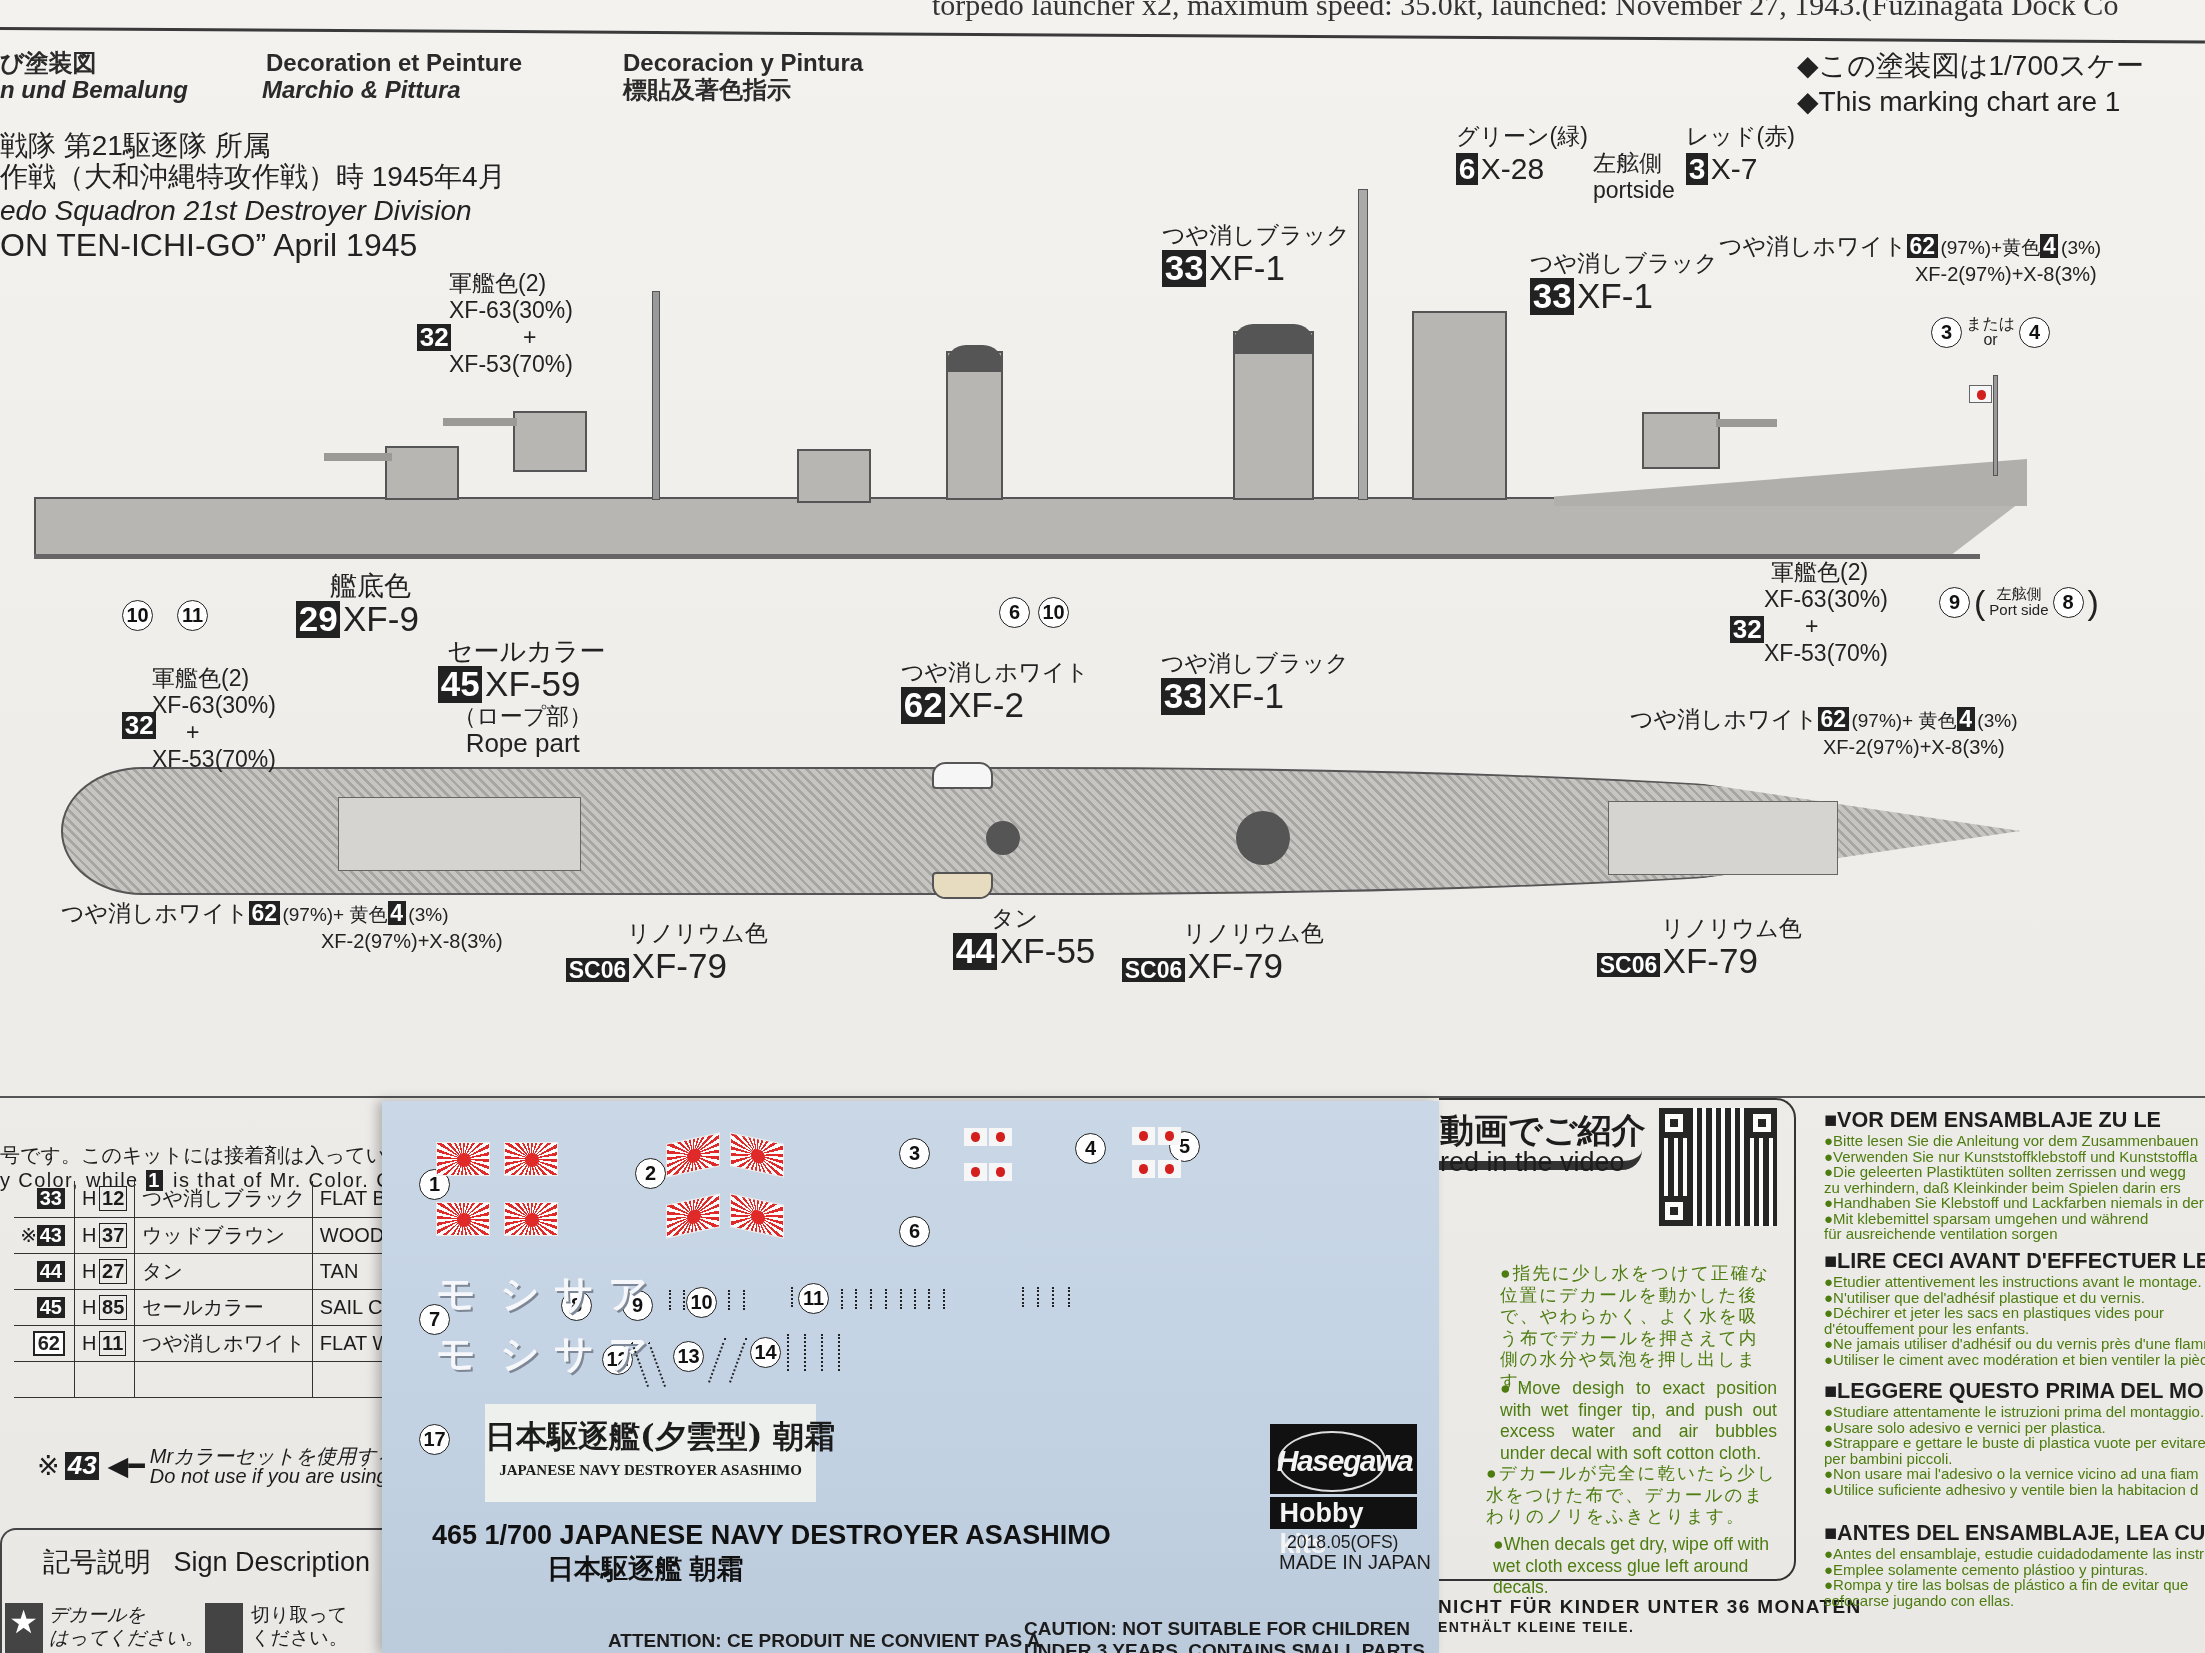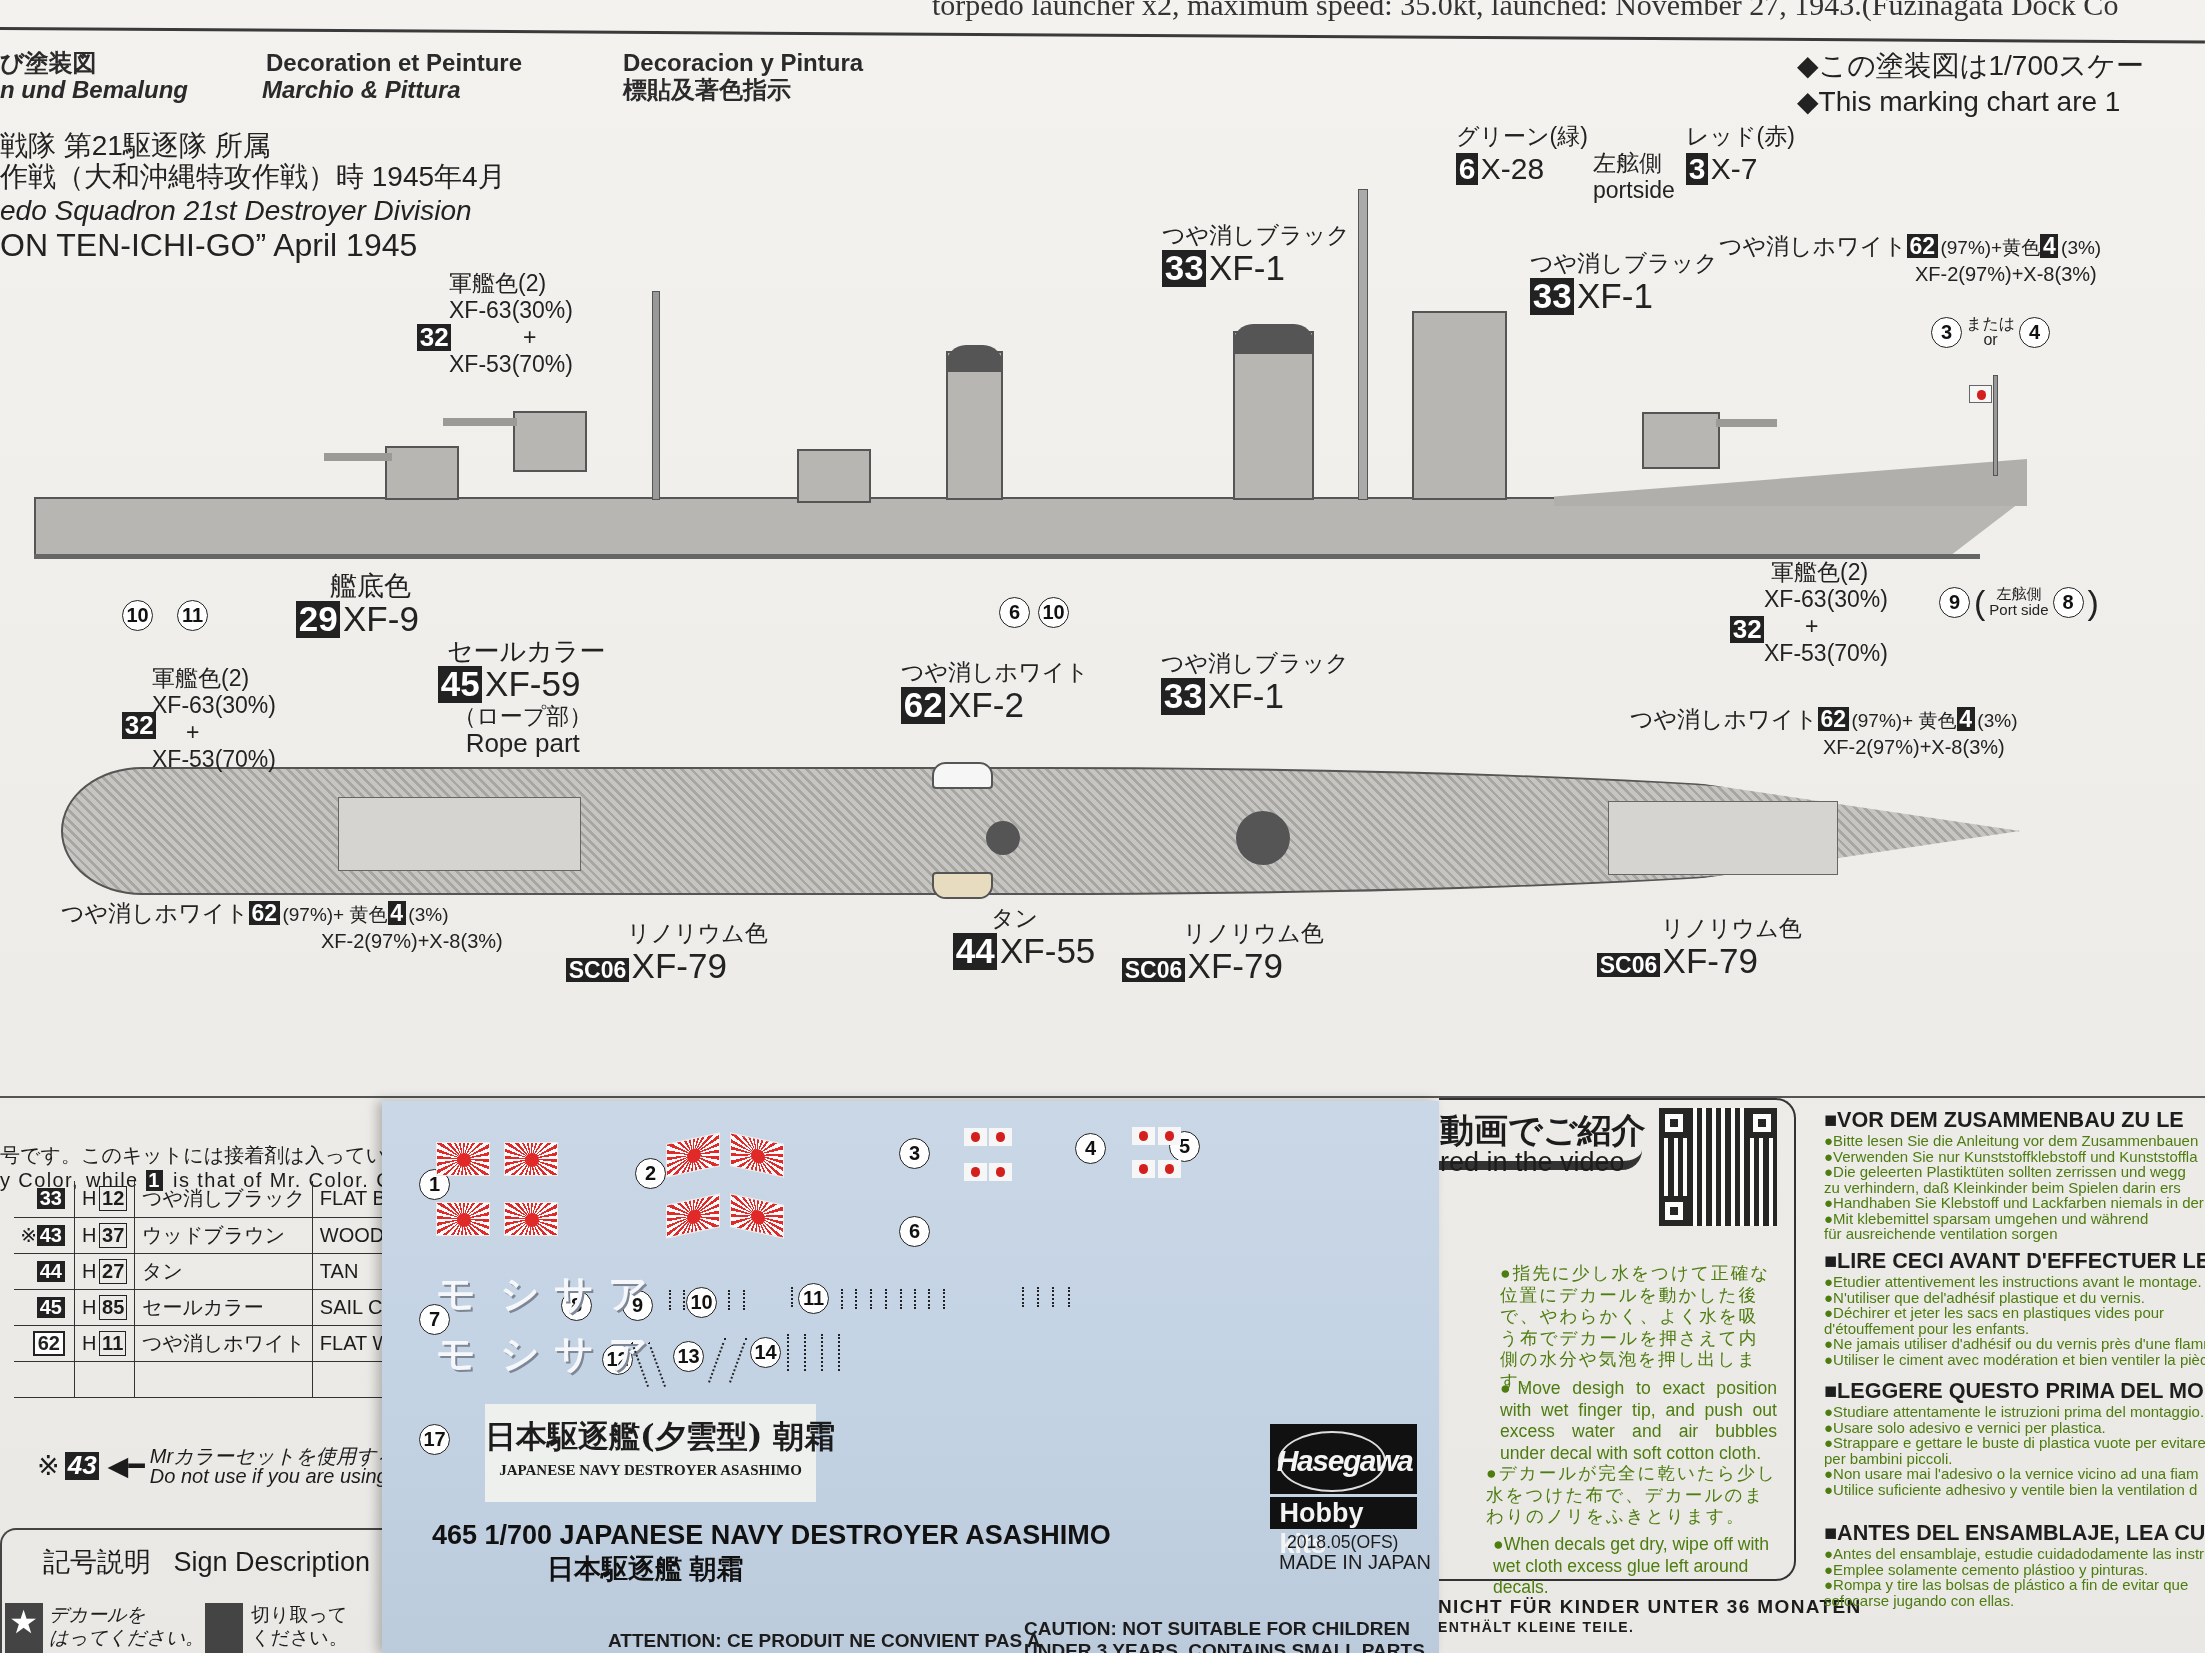--- a/index.html
+++ b/index.html
@@ -409,21 +409,21 @@
   <div class="qrc" style="left:0;top:0"></div>
   <div class="qrc" style="right:0;top:0"></div>
   <div class="qrc" style="left:0;bottom:0"></div>
 </div>
 <div class="abs instr" style="left:1500px;top:1263px;width:277px;white-space:normal;letter-spacing:2px">●指先に少し水をつけて正確な位置にデカールを動かした後で、やわらかく、よく水を吸う布でデカールを押さえて内側の水分や気泡を押し出します。</div>
 <div class="abs instr" style="left:1500px;top:1378px;width:277px;white-space:normal;text-align:justify">●Move desigh to exact position with wet finger tip, and push out excess water and air bubbles under decal with soft cotton cloth.</div>
 <div class="abs instr" style="left:1486px;top:1463px;width:291px;white-space:normal;letter-spacing:2px">●デカールが完全に乾いたら少し水をつけた布で、デカールのまわりのノリをふきとります。</div>
 <div class="abs instr" style="left:1493px;top:1534px;width:291px;white-space:normal">●When decals get dry, wipe off with wet cloth excess glue left around decals.</div>
 
 <div class="abs" style="left:1824px;top:1107px;width:381px">
-  <div class="instr-h">■VOR DEM ZUSAMMENBAU ZU LE</div>
+  <div class="instr-h">■VOR DEM ENSAMBLAJE ZU LE</div>
   <div class="instr" style="font-size:15px;line-height:15.5px">
     <div>●Bitte lesen Sie die  Anleitung vor dem Zusammenbauen</div>
     <div>●Verwenden Sie nur Kunststoffklebstoff und Kunststoffla</div>
     <div>●Die geleerten Plastiktüten sollten zerrissen und wegg</div>
     <div>  zu verhindern, daß Kleinkinder beim Spielen darin ers</div>
     <div>●Handhaben Sie Klebstoff und Lackfarben niemals in der Näh</div>
     <div>●Mit klebemittel sparsam umgehen und während</div>
     <div>  für  ausreichende ventilation sorgen</div>
   </div>
   <div class="instr-h" style="margin-top:6.8px">■LIRE CECI AVANT D'EFFECTUER LE</div>
@@ -435,21 +435,21 @@
     <div>●Ne jamais utiliser d'adhésif ou du vernis près d'une flamme</div>
     <div>●Utiliser le ciment avec modération et bien ventiler la pièce p</div>
   </div>
   <div class="instr-h" style="margin-top:10.8px">■LEGGERE QUESTO PRIMA DEL MO</div>
   <div class="instr" style="font-size:15px;line-height:15.5px">
     <div>●Studiare attentamente le istruzioni prima del montaggio.</div>
     <div>●Usare solo adesivo e vernici per plastica.</div>
     <div>●Strappare e gettare le buste di plastica vuote per evitare il</div>
     <div>  per bambini piccoli.</div>
     <div>●Non usare mai l'adesivo o la vernice vicino ad una fiam</div>
-    <div>●Utilice suficiente adhesivo y ventile bien la ventilation d</div>
+    <div>●Utilice suficiente adhesivo y ventile bien la habitacion d</div>
   </div>
   <div class="instr-h" style="margin-top:23px">■ANTES DEL ENSAMBLAJE, LEA CUIDADOSAM</div>
   <div class="instr" style="font-size:15px;line-height:15.5px">
     <div>●Antes del ensamblaje, estudie cuidadodamente las instruccio</div>
     <div>●Emplee solamente cemento plástioo y pinturas.</div>
     <div>●Rompa y tire las bolsas de plástico a fin de evitar que</div>
     <div>  sofocarse jugando con ellas.</div>
   </div>
 </div>
 

